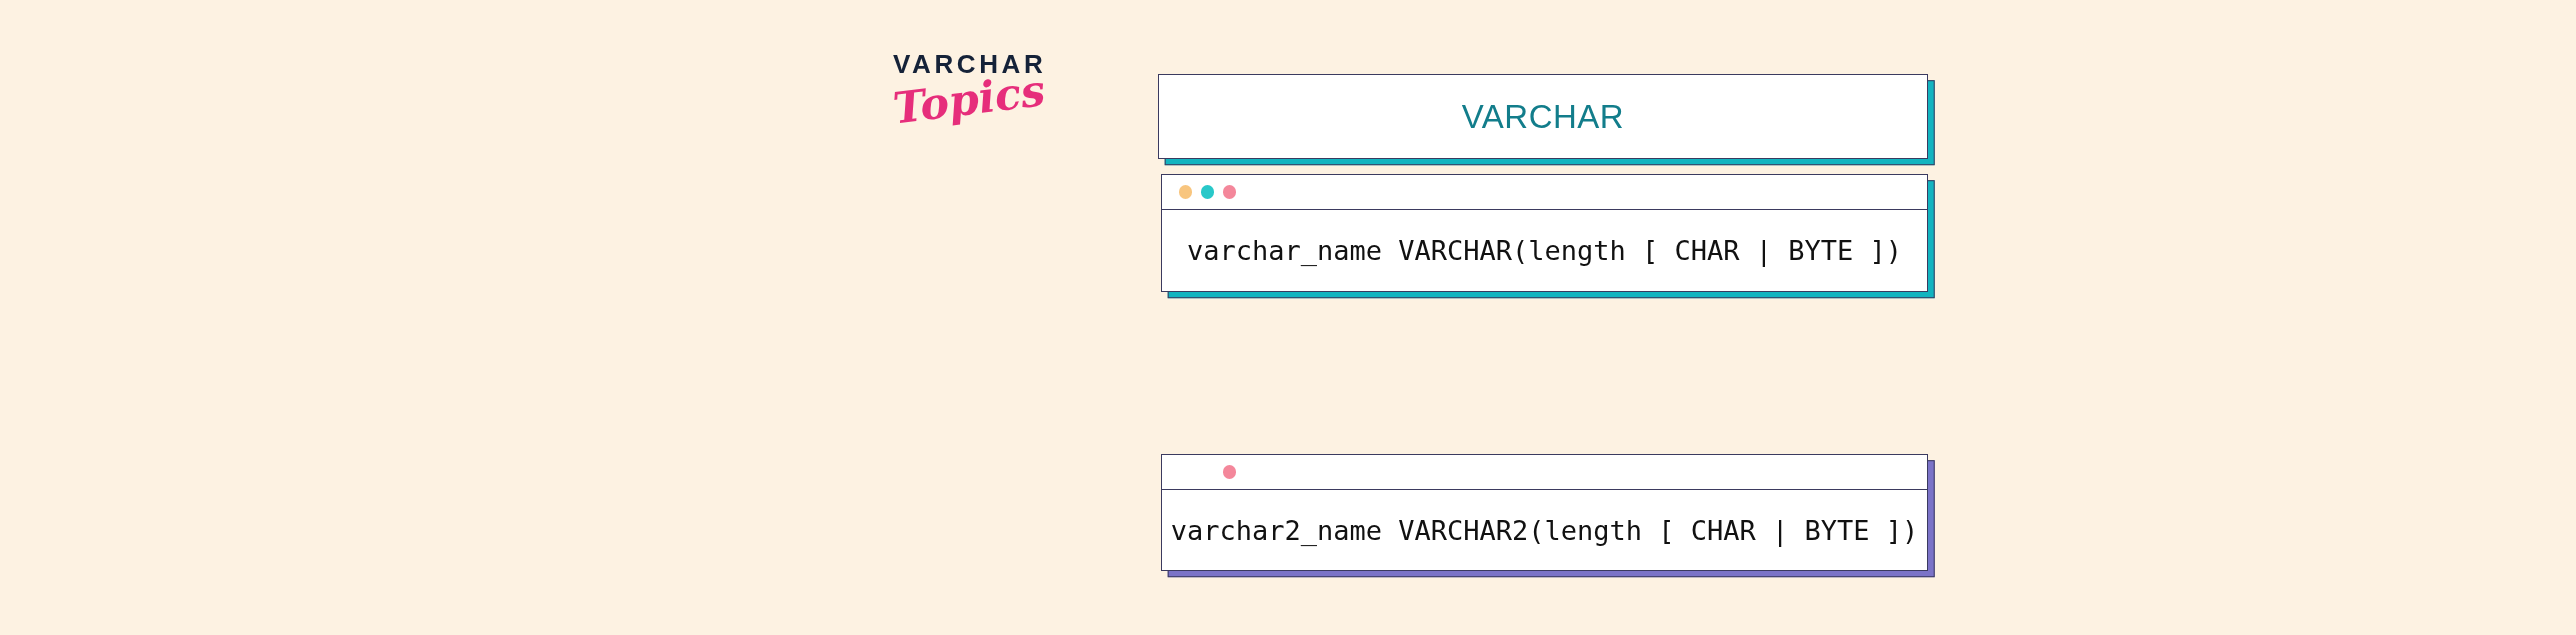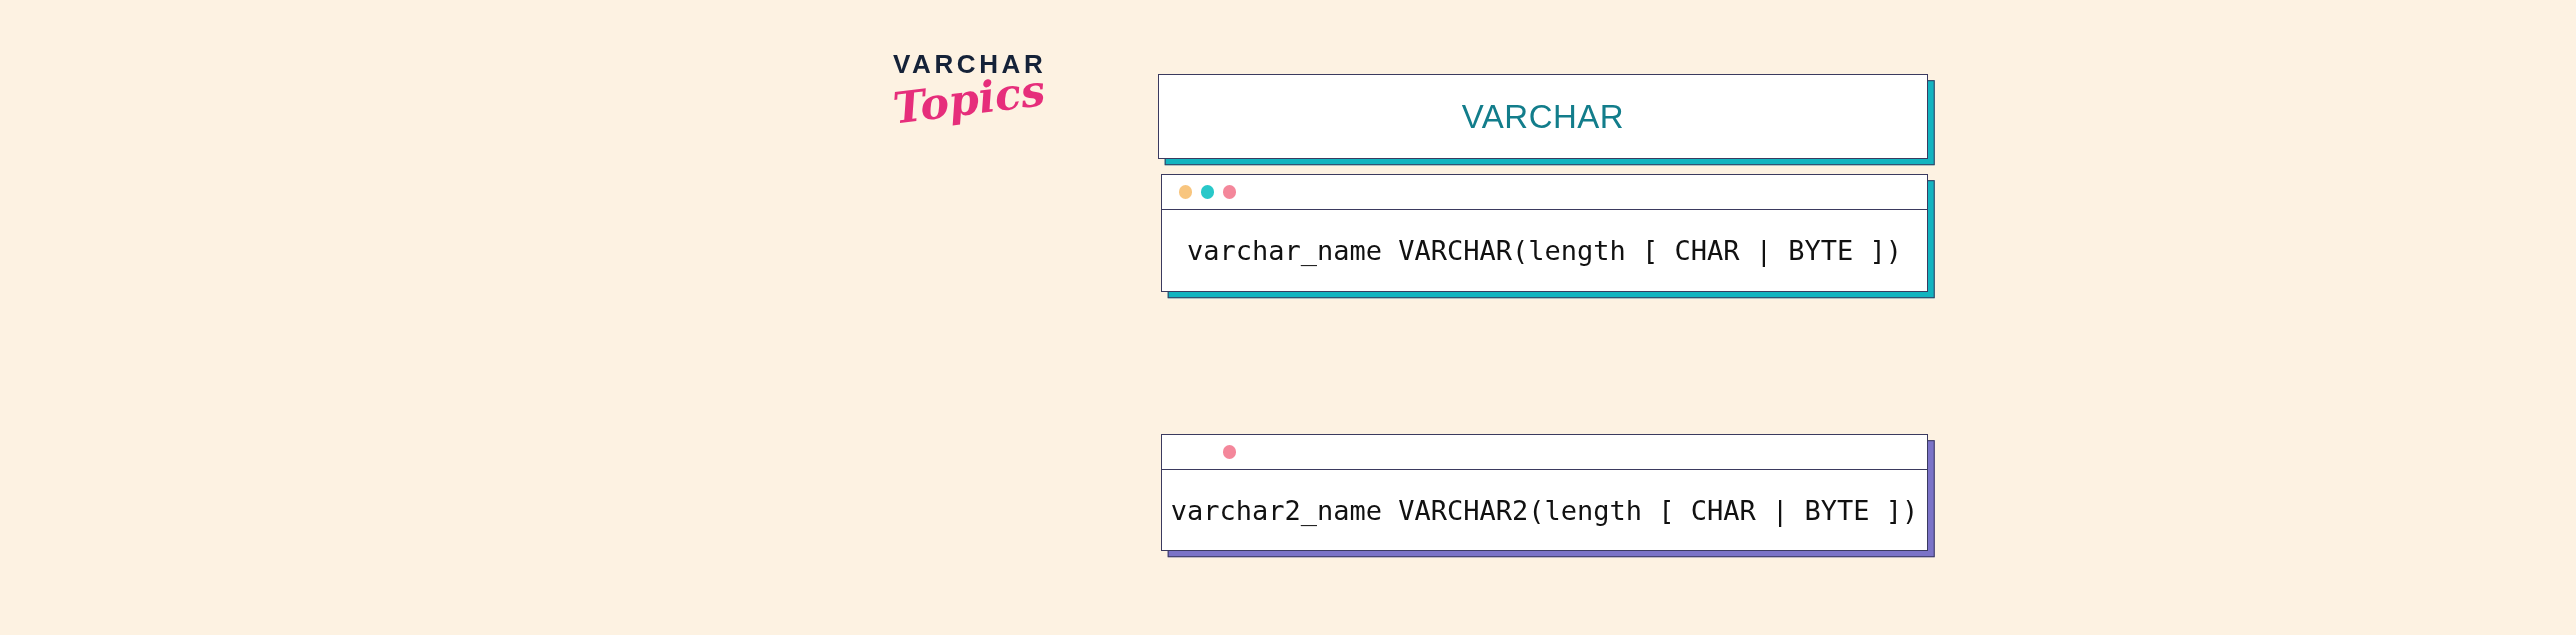--- a/index.html
+++ b/index.html
@@ -124,21 +124,21 @@
       <div class="window-titlebar">
         <span class="window-dot dot-orange"></span>
         <span class="window-dot dot-teal"></span>
         <span class="window-dot dot-pink"></span>
       </div>
       <div class="code-body">varchar_name VARCHAR(length [ CHAR | BYTE ])</div>
     </div>
   </div>
 
 
-  <div class="box-wrap code-box purple" style="top:434px; height:117px;">
+  <div class="box-wrap code-box purple" style="top:454px; height:117px;">
     <div class="box-shadow"></div>
     <div class="box-face code-face">
       <div class="window-titlebar titlebar-single">
         <span class="window-dot dot-pink"></span>
       </div>
       <div class="code-body">varchar2_name VARCHAR2(length [ CHAR | BYTE ])</div>
     </div>
   </div>
 
 </div>

